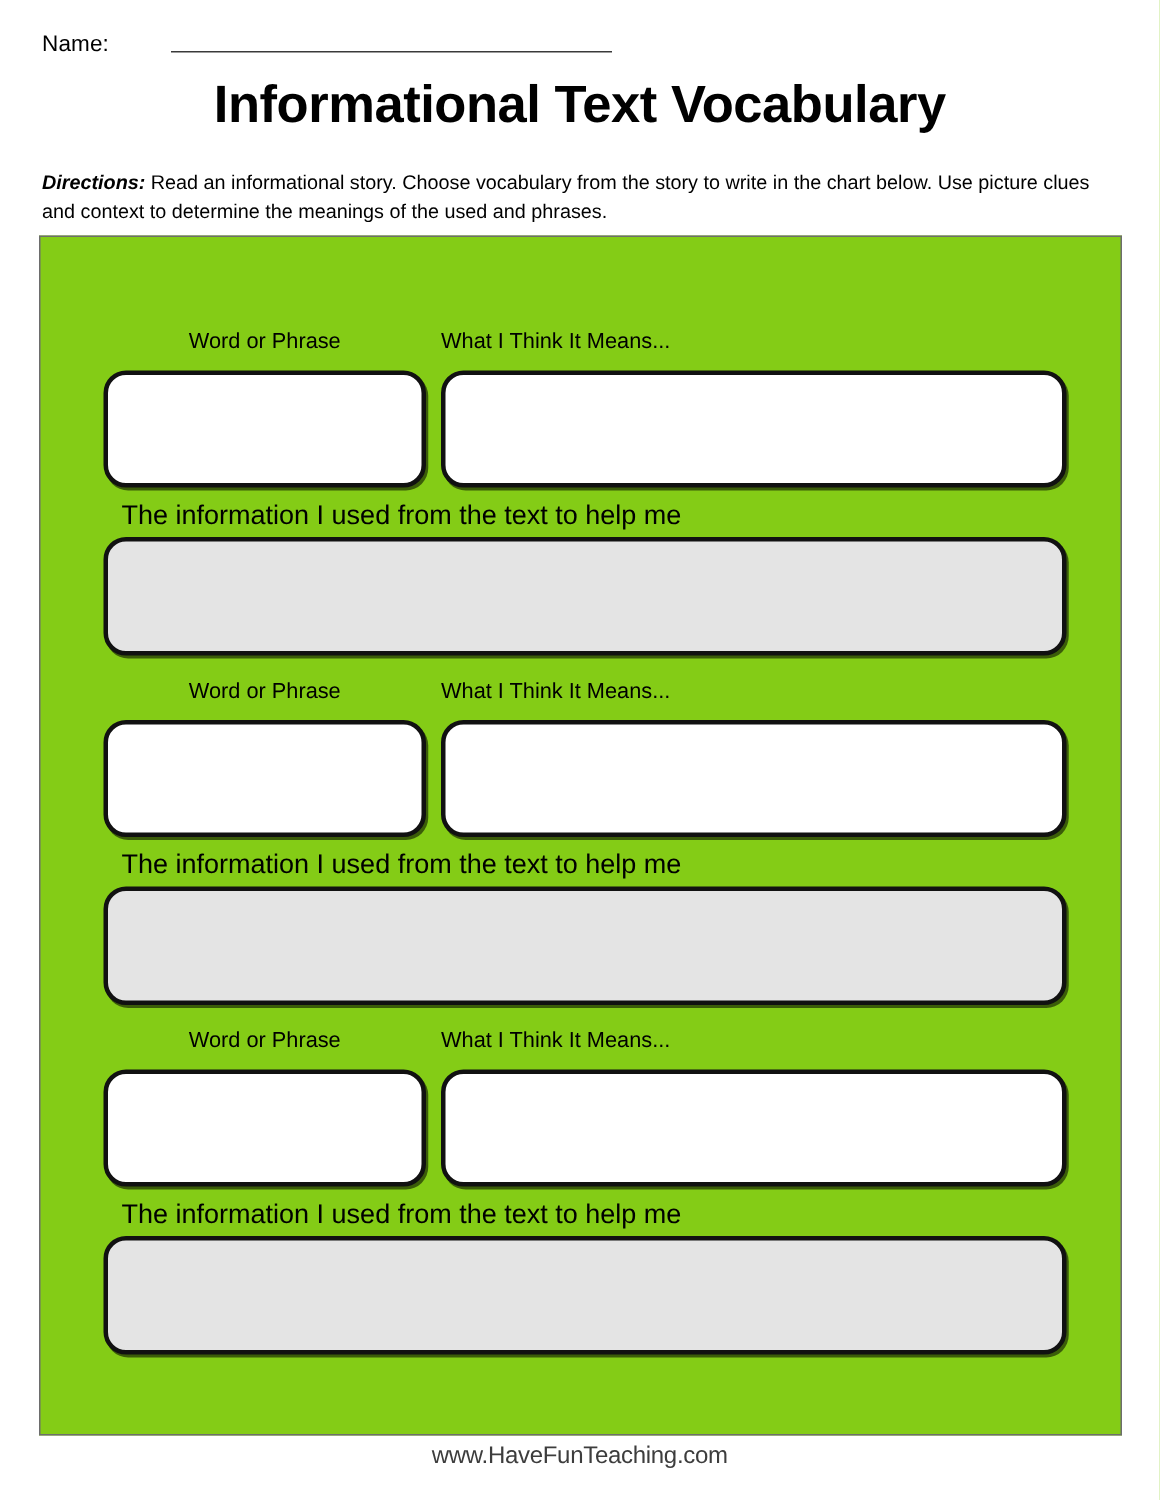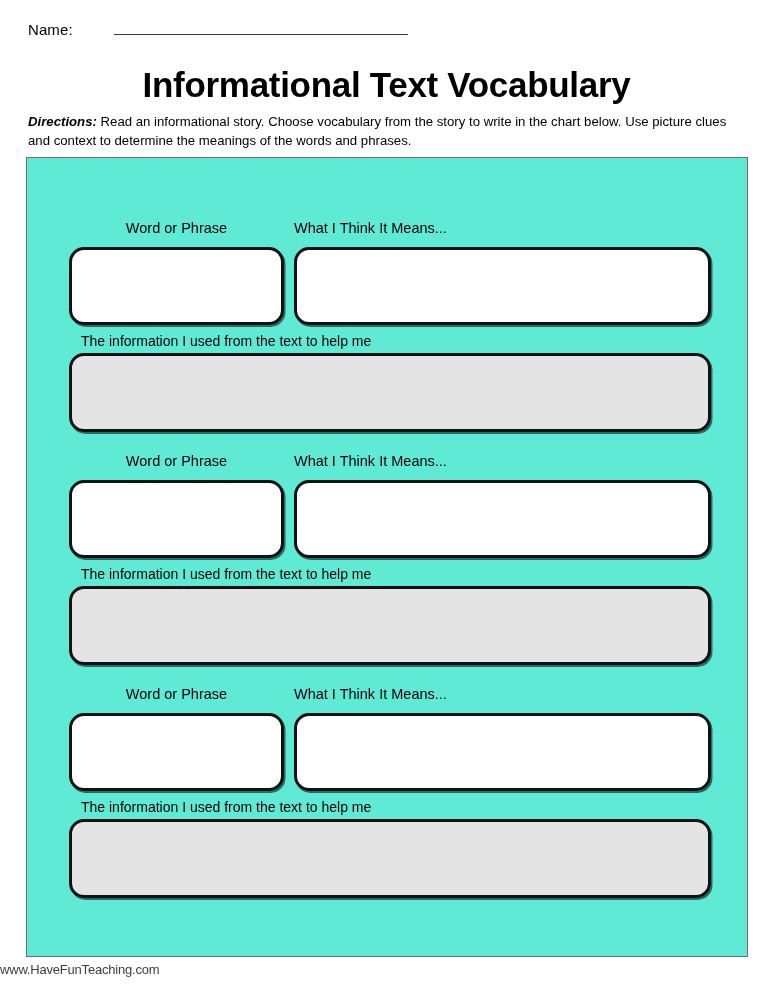--- a/index.html
+++ b/index.html
@@ -45,21 +45,20 @@
   .page-title {
     position: absolute;
     left: 0;
     top: 51px;
     width: 773px;
     text-align: center;
     font-size: 35px;
     font-weight: bold;
     letter-spacing: -0.3px;
     line-height: 1.1;
-    margin-top: 15px;
   }
 
   
   .directions {
     position: absolute;
     left: 28px;
     top: 113px;
     width: 712px;
     font-size: 13.2px;
     line-height: 1.42;
@@ -67,21 +66,21 @@
   .directions b { font-weight: bold; font-style: italic; }
 
   
   .chart-frame {
     position: absolute;
     left: 26px;
     top: 157px;
     width: 722px;
     height: 800px;
     border: 1.2px solid #6d6d6d;
-    background: #5eead4;
+    background: #84cc16;
   }
 
   
   .section {
     position: absolute;
     left: 0;
     width: 722px;
   }
   .section-1 { top: 62px; }
   .section-2 { top: 295px; }
@@ -138,21 +137,21 @@
     top: 0;
     width: 417px;
     height: 78px;
   }
 
   
   .info-label {
     position: relative;
     margin-top: 6px;
     padding-left: 54px;
-    font-size: 14px;
+    font-size: 18px;
     line-height: 1.2;
     white-space: nowrap;
   }
 
   
   .info-box {
     position: relative;
     margin-top: 3px;
     margin-left: 42px;
     width: 642px;
@@ -162,37 +161,37 @@
     background: #e4e4e4;
     box-shadow: 1.5px 2px 0 rgba(0,0,0,0.55);
   }
 
   
   .footer {
     position: absolute;
     left: 0;
     top: 962px;
     width: 773px;
-    text-align: left;
-    font-size: 13px;
+    text-align: center;
+    font-size: 16px;
     color: #3d3d3d;
     letter-spacing: -0.2px;
   }
 </style>
 </head>
 <body>
 
 <div class="name-row">
   <span class="name-label">Name:</span>
   <span class="name-rule"></span>
 </div>
 
 <h1 class="page-title">Informational Text Vocabulary</h1>
 
-<p class="directions"><b>Directions:</b><span> Read an informational story. Choose vocabulary from the story to write in the chart below. Use picture clues and context to determine the meanings of the words and phrases.</span></p>
+<p class="directions"><b>Directions:</b><span> Read an informational story. Choose vocabulary from the story to write in the chart below. Use picture clues and context to determine the meanings of the used and phrases.</span></p>
 
 <div class="chart-frame">
 
   <div class="section section-1">
     <div class="head-row">
       <div class="head-word">Word or Phrase</div>
       <div class="head-means">What I Think It Means...</div>
     </div>
     <div class="boxes-row">
       <div class="rbox box-word"></div>

